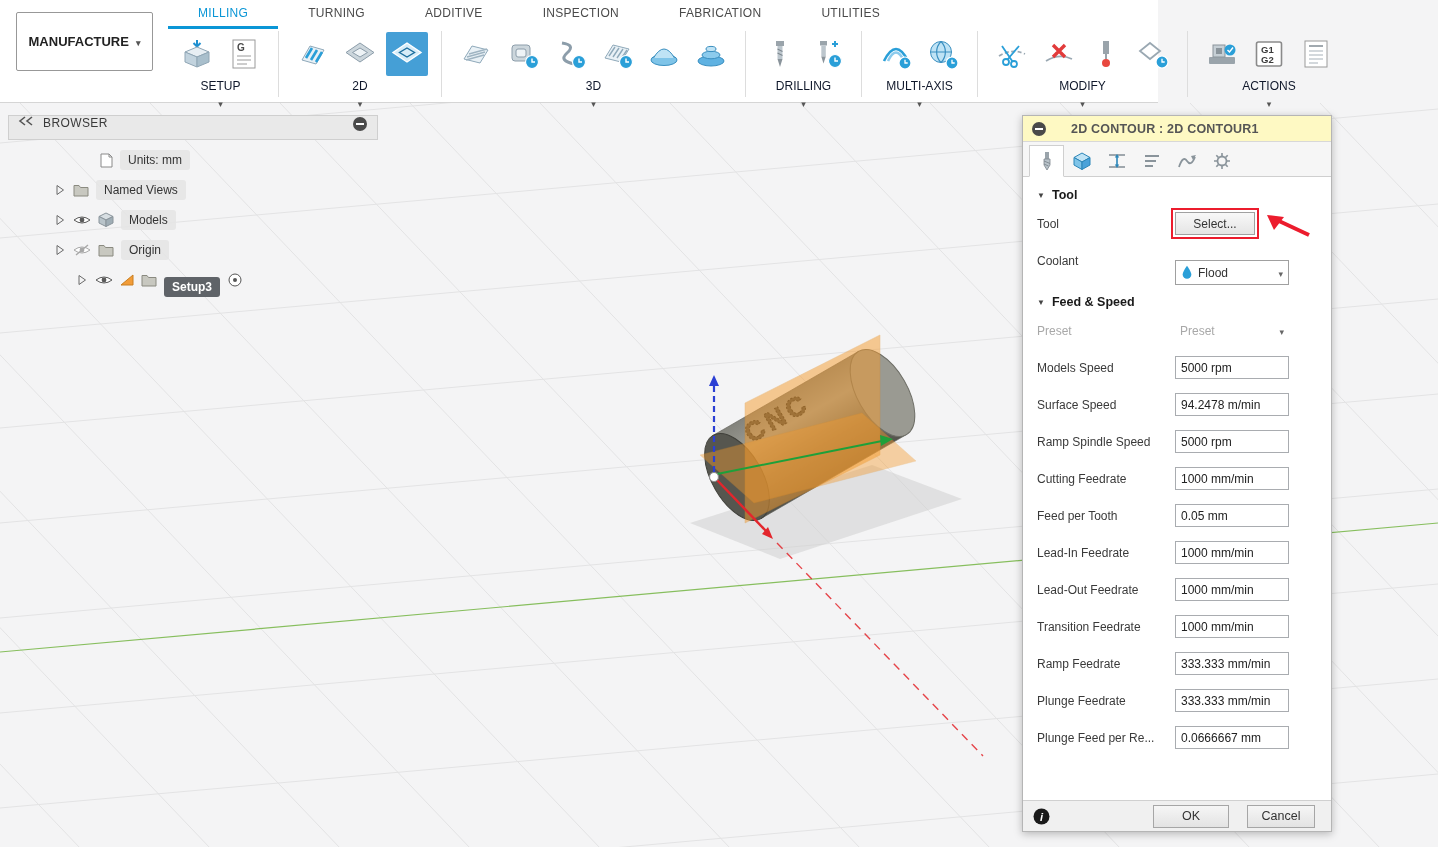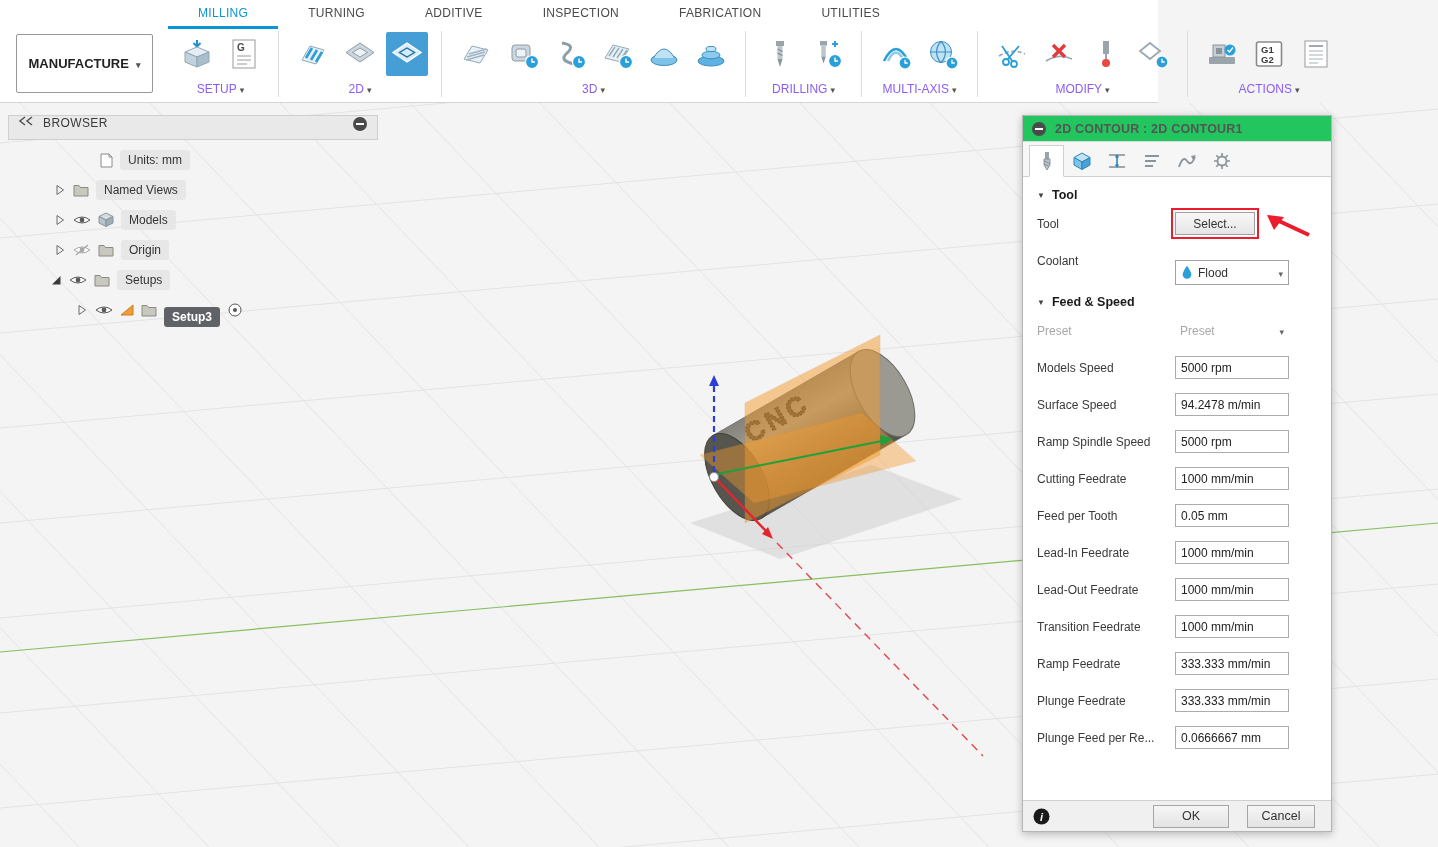--- a/index.html
+++ b/index.html
@@ -4,48 +4,48 @@
 <style>
   *{margin:0;padding:0;box-sizing:border-box;}
   html,body{width:1438px;height:847px;overflow:hidden;}
   body{font-family:"Liberation Sans",sans-serif;background:#f4f4f5;position:relative;}
 
   
   .ribbon{position:absolute;top:0;left:0;width:1158px;height:103px;background:#fff;border-bottom:1px solid #d5d5d5;z-index:20;}
   .tabs{position:absolute;top:0;left:168px;height:29px;display:flex;}
   .tab{padding:0 30px;display:flex;align-items:center;font-size:12px;color:#4a4a4a;letter-spacing:.3px;border-bottom:3px solid transparent;cursor:pointer;}
   .tab.active{color:#0a96d6;border-bottom-color:#0a96d6;}
-  .workspace-btn{position:absolute;top:34px;left:16px;width:137px;height:59px;background:#fff;border:1px solid #989898;border-radius:2px;font-size:13px;font-weight:bold;color:#222;display:flex;align-items:center;justify-content:center;gap:7px;font-family:inherit;cursor:pointer;}
+  .workspace-btn{position:absolute;top:12px;left:16px;width:137px;height:59px;background:#fff;border:1px solid #989898;border-radius:2px;font-size:13px;font-weight:bold;color:#222;display:flex;align-items:center;justify-content:center;gap:7px;font-family:inherit;cursor:pointer;}
   .groups{position:absolute;top:29px;left:163px;display:flex;}
   .group{display:flex;flex-direction:column;align-items:center;padding:0 13px;}
   .gicons{height:50px;display:flex;align-items:center;gap:5px;}
   .icon-btn{width:42px;height:44px;border:none;background:transparent;display:flex;align-items:center;justify-content:center;padding:0;cursor:pointer;}
   .icon-btn.selected{background:#459fd6;border-radius:2px;}
-  .glabel{height:20px;display:flex;align-items:center;font-size:12px;color:#8b5cf6;gap:3px;cursor:pointer;}
+  .glabel{height:20px;display:flex;align-items:center;font-size:12px;color:#0f172a;gap:3px;cursor:pointer;flex-direction:column;}
   .gdiv{width:1px;background:#ddd;height:66px;margin-top:2px;}
   .caret::after{content:"▾";font-size:9px;color:#555;}
   .ric{width:34px;height:34px;display:block;}
 
   
   .viewport{position:absolute;top:103px;left:0;width:1438px;height:745px;z-index:0;background:#f4f4f5;}
   #gridlines line{stroke:#e3e3e4;stroke-width:1;}
 
   
   .browser{position:absolute;left:8px;top:115px;width:370px;z-index:8;font-size:12px;}
   .browser-header{height:25px;background:#e9e9e9;border:1px solid #cfcfcf;display:flex;align-items:flex-start;padding:0 9px;gap:9px;}
   .browser-title{color:#3a3a3a;letter-spacing:.4px;flex:1;}
   .tree{padding-top:5px;}
   .trow{display:flex;align-items:center;height:30px;gap:7px;cursor:pointer;}
   .chip{background:rgba(229,229,229,.92);border-radius:3px;padding:3px 8px;color:#333;white-space:nowrap;}
   .chip.sel{background:#5f6368;color:#fff;font-weight:bold;margin-top:14px;}
   .tic{display:flex;align-items:center;}
 
   
   .dialog{position:absolute;left:1022px;top:115px;width:310px;height:717px;background:#fff;border:1px solid #b5b5b5;box-shadow:0 2px 8px rgba(0,0,0,.25);z-index:15;}
-  .dlg-header{height:26px;background:#22c55e;border-bottom:1px solid #d8d8d8;display:flex;align-items:center;gap:8px;padding:0 8px;}
+  .dlg-header{height:26px;background:#fef9c3;border-bottom:1px solid #d8d8d8;display:flex;align-items:center;gap:24px;padding:0 8px;}
   .dlg-title{font-size:12.5px;color:#555;font-weight:bold;letter-spacing:.2px;}
   .dlg-tabs{height:35px;background:#f6f6f6;display:flex;align-items:flex-end;padding:0 6px;border-bottom:1px solid #cfcfcf;}
   .dtab{width:35px;height:30px;display:flex;align-items:center;justify-content:center;border:1px solid transparent;cursor:pointer;}
   .dtab.active{background:#fff;border-color:#cfcfcf;border-bottom-color:#fff;margin-bottom:-1px;height:32px;}
   .dtic{width:20px;height:20px;display:block;}
   .sec-h{display:flex;align-items:center;font-weight:bold;font-size:12.5px;color:#1a1a1a;padding:11px 14px 3px;cursor:pointer;}
   .sec-h::before{content:"▼";font-size:8px;margin-right:7px;color:#444;}
   .frow{height:37px;display:flex;align-items:center;padding:0 42px 0 14px;justify-content:space-between;}
   .flabel{font-size:12px;color:#3a3a3a;}
   .fcell{flex:0 0 114px;width:114px;display:flex;align-items:center;}
@@ -191,33 +191,20 @@
           <path d="M1 6 Q9 0 17 6 Q9 12 1 6 Z" fill="#fff" stroke="#a8a8a8"></path>
           <circle cx="9" cy="6" r="2.4" fill="#a8a8a8"></circle>
           <line x1="3" y1="11" x2="15" y2="1" stroke="#a8a8a8" stroke-width="1.4"></line>
         </svg>
       <svg class="tic" width="16" height="13" viewBox="0 0 16 13">
           <path d="M1 3 V1.5 h5 l1.5 2 H15 V12 H1 Z" fill="#c8c8c0" stroke="#8a8a80"></path>
         </svg>
       <span class="chip">Origin</span>
     </div>
 
-    <div class="trow" style="padding-left:42px">
-      <svg class="tic" width="12" height="12" viewBox="0 0 12 12">
-          <path d="M10.5 2 V10.5 H2 Z" fill="#3c3c3c"></path>
-        </svg>
-      <svg class="tic" width="18" height="12" viewBox="0 0 18 12">
-          <path d="M1 6 Q9 0 17 6 Q9 12 1 6 Z" fill="#fff" stroke="#5a5a5a"></path>
-          <circle cx="9" cy="6" r="2.4" fill="#5a5a5a"></circle>
-        </svg>
-      <svg class="tic" width="16" height="13" viewBox="0 0 16 13">
-          <path d="M1 3 V1.5 h5 l1.5 2 H15 V12 H1 Z" fill="#c8c8c0" stroke="#8a8a80"></path>
-        </svg>
-      <span class="chip">Setups</span>
-    </div>
 
     <div class="trow" style="padding-left:68px">
       <svg class="tic" width="12" height="12" viewBox="0 0 12 12">
           <path d="M3 1.5 L9.5 6 L3 10.5 Z" fill="none" stroke="#6a6a6a"></path>
         </svg>
       <svg class="tic" width="18" height="12" viewBox="0 0 18 12">
           <path d="M1 6 Q9 0 17 6 Q9 12 1 6 Z" fill="#fff" stroke="#5a5a5a"></path>
           <circle cx="9" cy="6" r="2.4" fill="#5a5a5a"></circle>
         </svg>
       <svg class="tic" width="14" height="12" viewBox="0 0 14 12">

